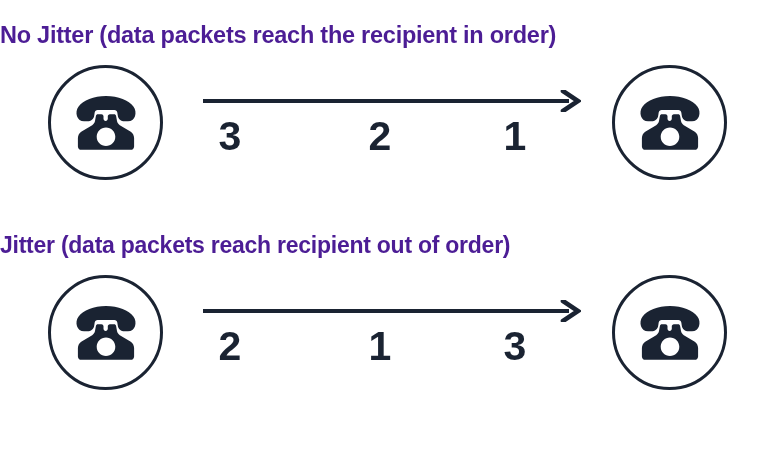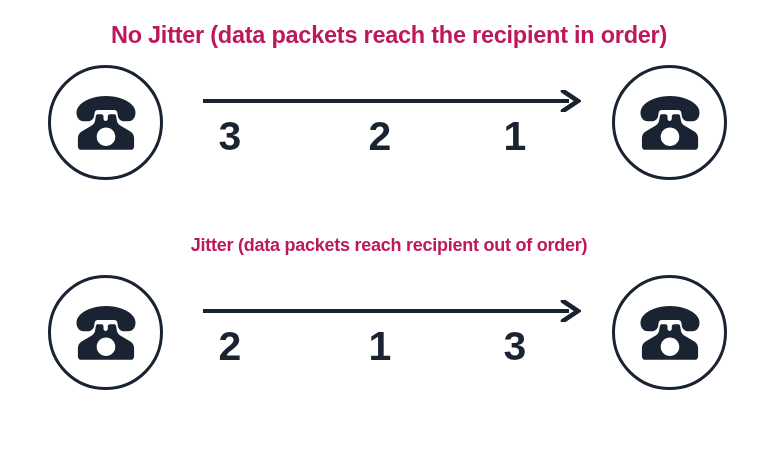--- a/index.html
+++ b/index.html
@@ -26,30 +26,29 @@
     position: absolute;
     left: 0;
     width: 778px;
   }
   .section-1 { top: 18px; }
   .section-2 { top: 228px; }
 
   
   .title {
     width: 778px;
-    text-align: center;
     font-family: "Liberation Sans", sans-serif;
     font-weight: bold;
     font-size: 23.5px;
     letter-spacing: -0.25px;
-    color: #be185d;
+    color: #4c1d95;
     line-height: 34px;
     white-space: nowrap;
   }
-  .title-2 { font-size: 18px; }
+  .title-2 { font-size: 23px; }
 
   
   .flow {
     position: relative;
     width: 778px;
     height: 135px;
     margin-top: 10px;
   }
 
   

